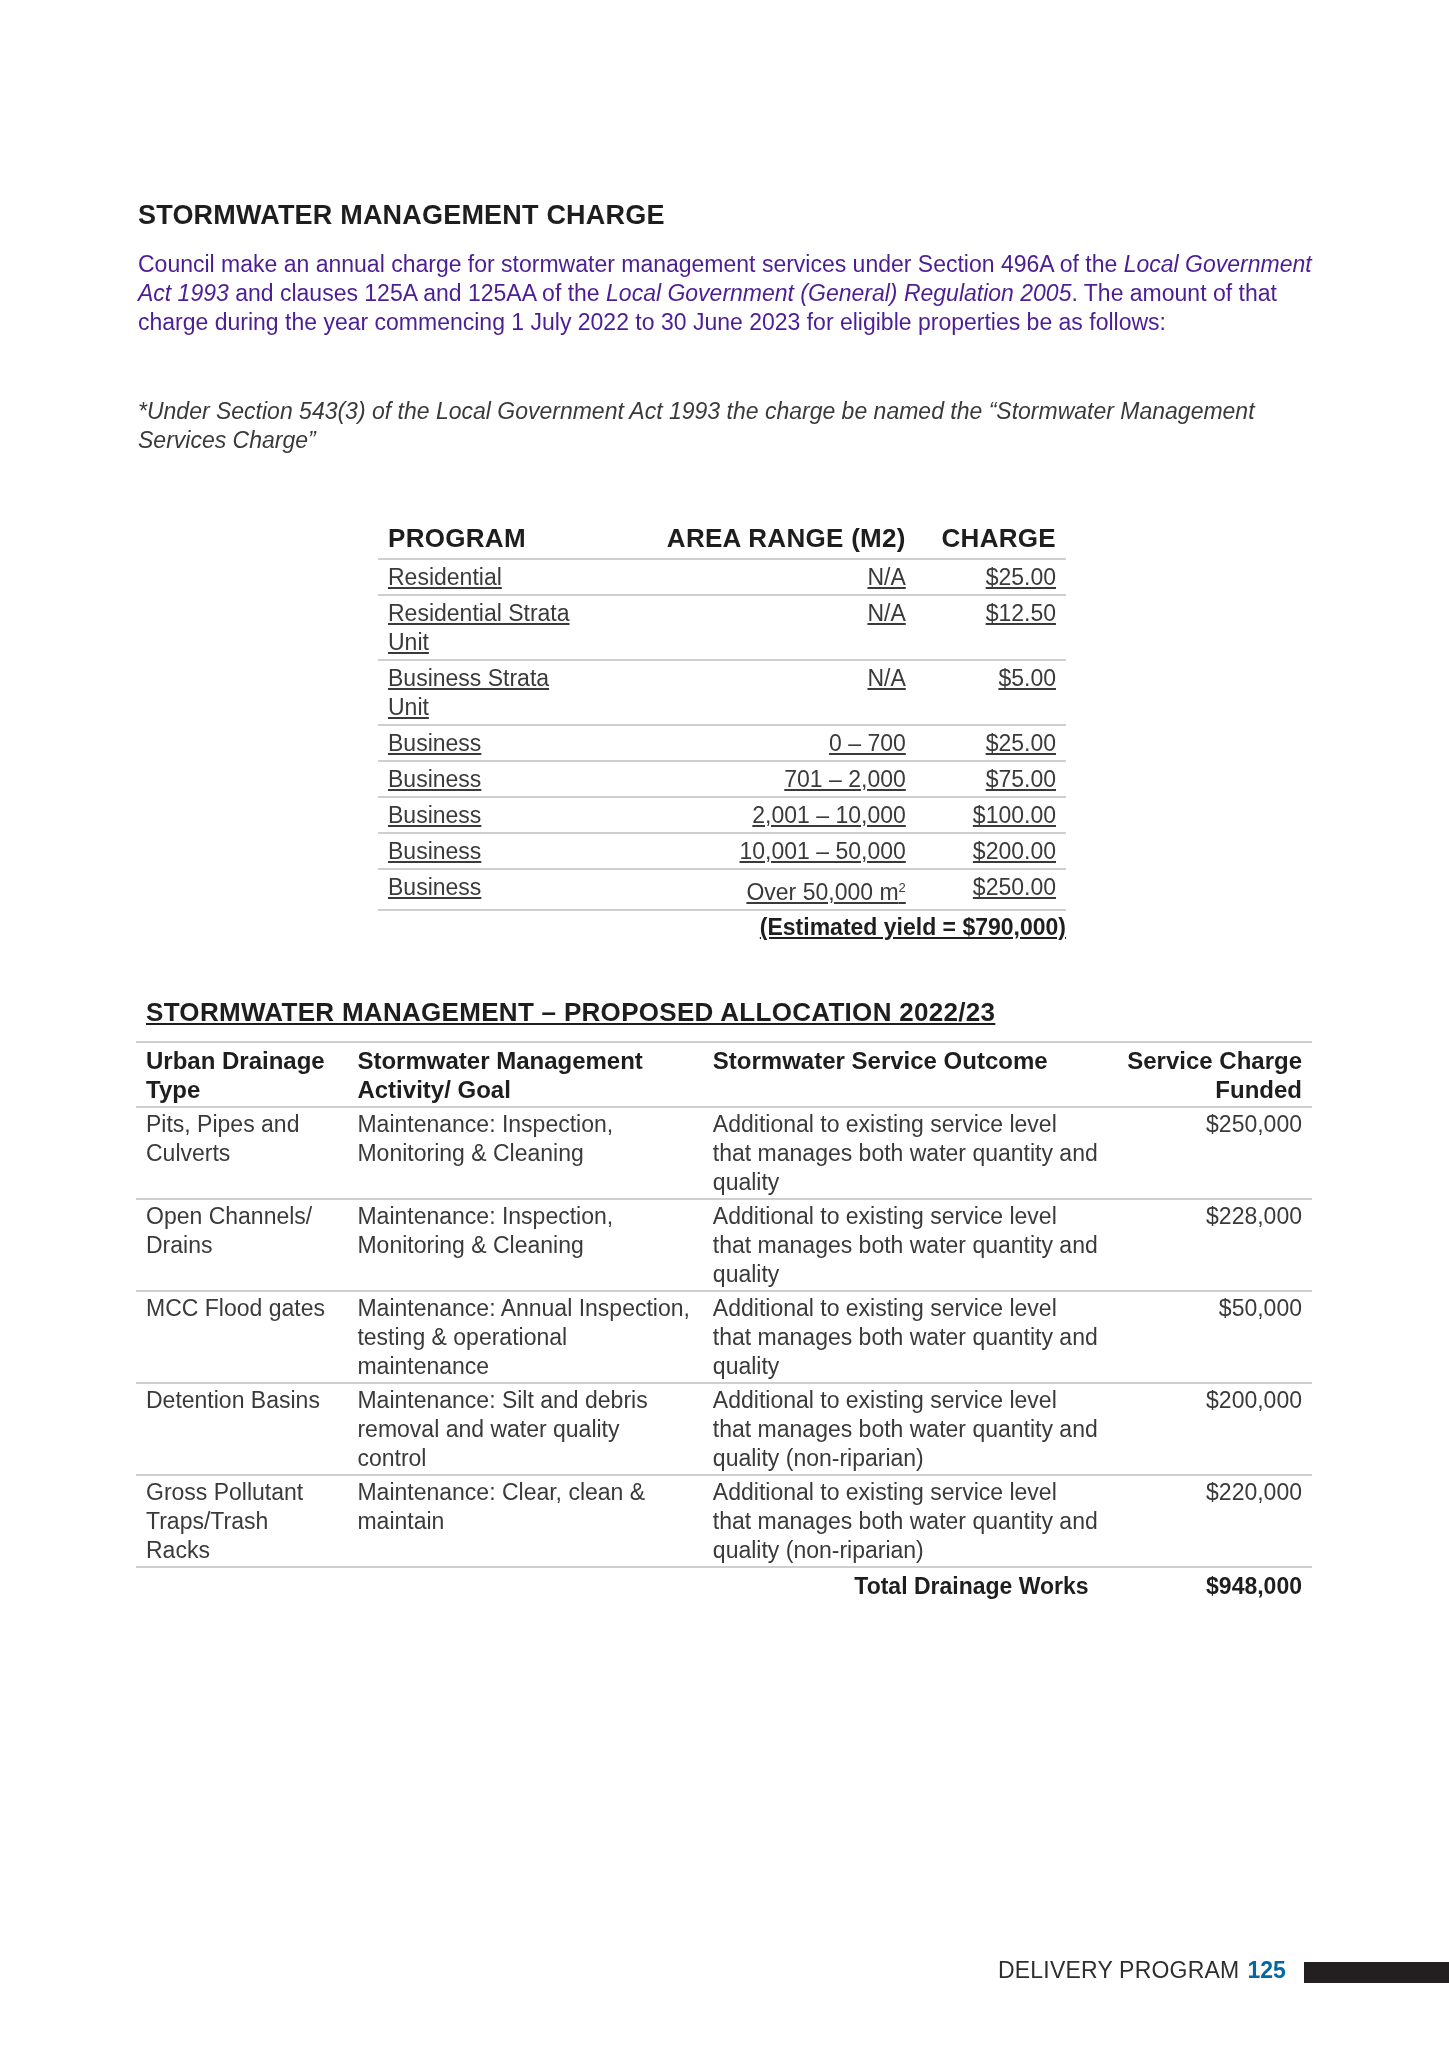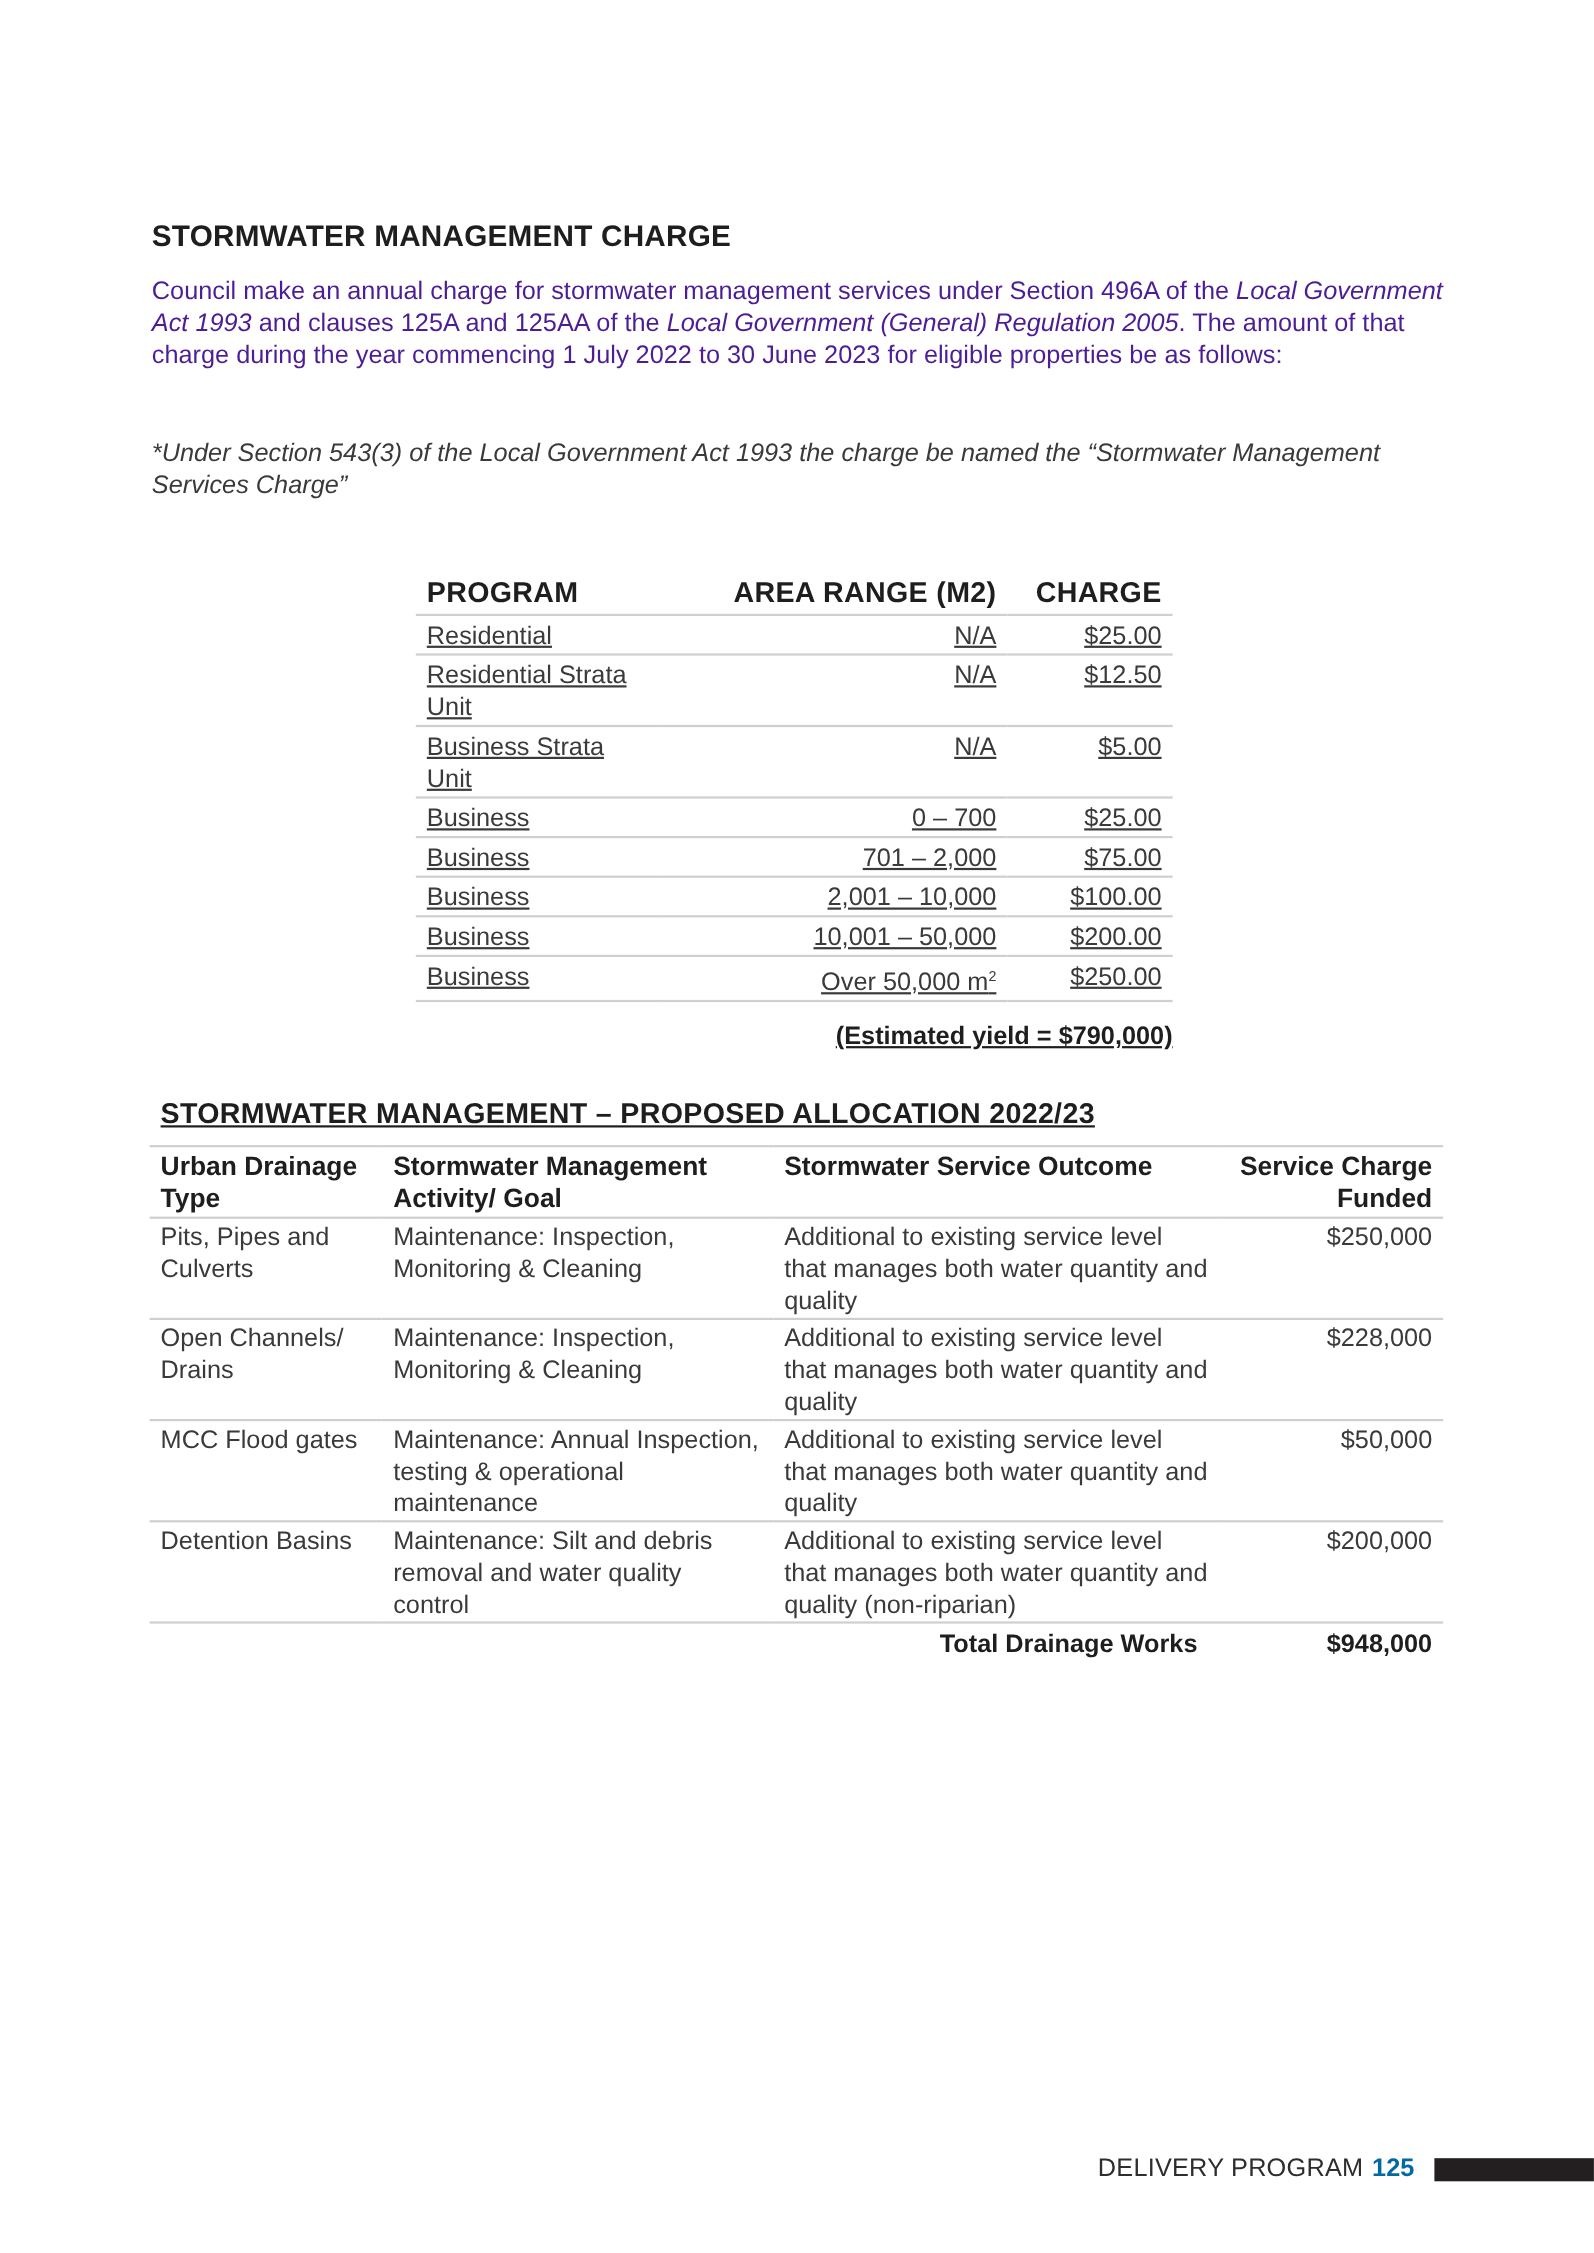--- a/index.html
+++ b/index.html
@@ -35,21 +35,21 @@
   }
   .charge-table td {
     padding: 3px 10px 2px 10px; border-bottom: 2px solid #cfcfcf;
     vertical-align: top; line-height: 29px; text-decoration: underline;
   }
   .charge-table .c1 { width: 200px; text-align: left; }
   .charge-table .c2 { width: 290px; text-align: right; }
   .charge-table .c3 { width: 128px; text-align: right; }
   .charge-table tr.yield td {
     border-bottom: none; font-weight: bold; color: #1e1e1e; text-align: right;
-    padding-right: 0; padding-top: 16px;
+    padding-right: 0; padding-top: 2px;
   }
   sup { font-size: 13px; vertical-align: 8px; }
 
   .section-title-2 {
     position: absolute; left: 146px; top: 997px;
     font-size: 26px; font-weight: bold; color: #1e1e1e; letter-spacing: 0.3px; margin: 0; text-decoration: underline;
   }
 
   
   .alloc-table {
@@ -181,20 +181,26 @@
       <td class="a2">Maintenance: Annual Inspection, testing &amp; operational maintenance</td>
       <td class="a3">Additional to existing service level that manages both water quantity and quality</td>
       <td class="a4">$50,000</td>
     </tr>
     <tr>
       <td class="a1">Detention Basins</td>
       <td class="a2">Maintenance: Silt and debris removal and water quality control</td>
       <td class="a3">Additional to existing service level that manages both water quantity and quality (non-riparian)</td>
       <td class="a4">$200,000</td>
     </tr>
+    <tr>
+      <td class="a1">Gross Pollutant Traps/Trash Racks</td>
+      <td class="a2">Maintenance: Clear, clean &amp; maintain</td>
+      <td class="a3">Additional to existing service level that manages both water quantity and quality (non-riparian)</td>
+      <td class="a4">$220,000</td>
+    </tr>
     <tr class="total">
       <td colspan="3" class="label">Total Drainage Works</td>
       <td class="a4">$948,000</td>
     </tr>
   </tbody>
 </table>
 
 <div class="footer">
   <span class="footer-label">DELIVERY PROGRAM</span>
   <span class="footer-page">125</span>

